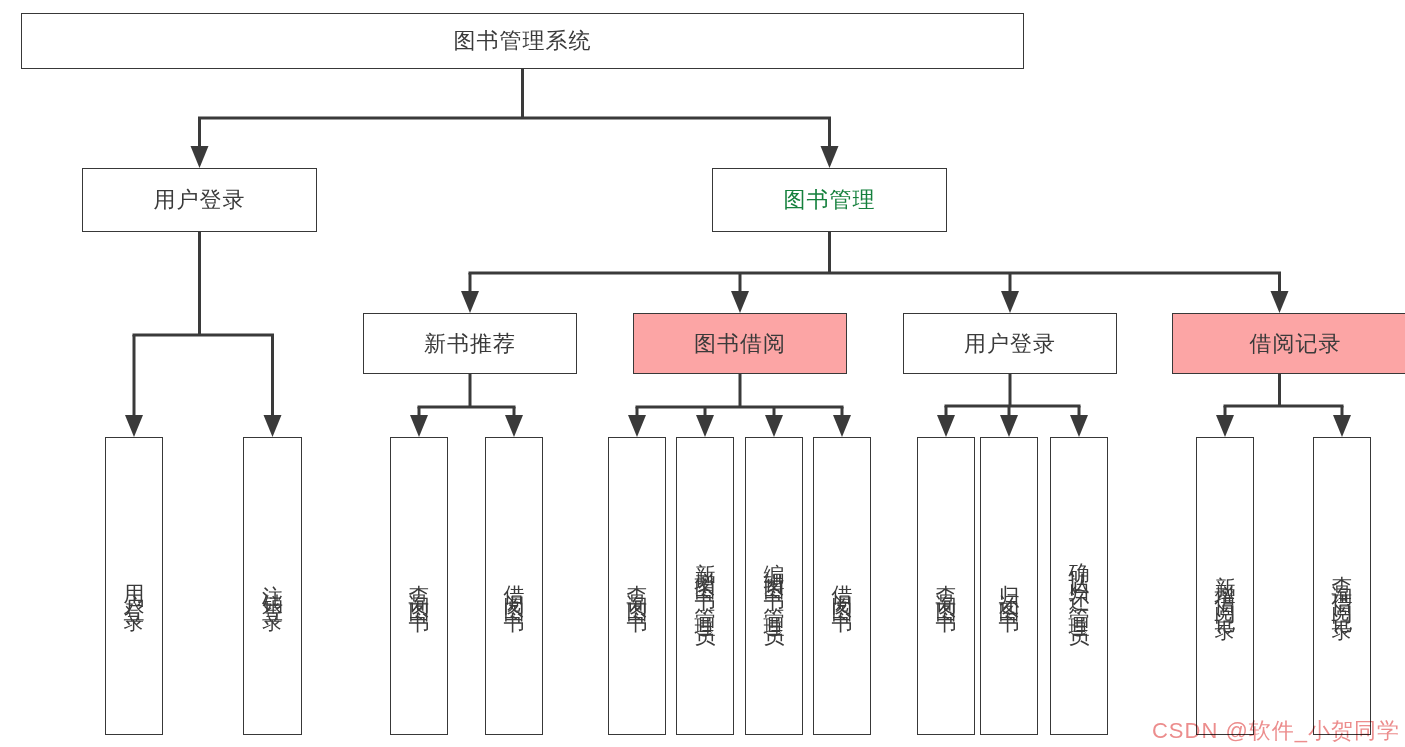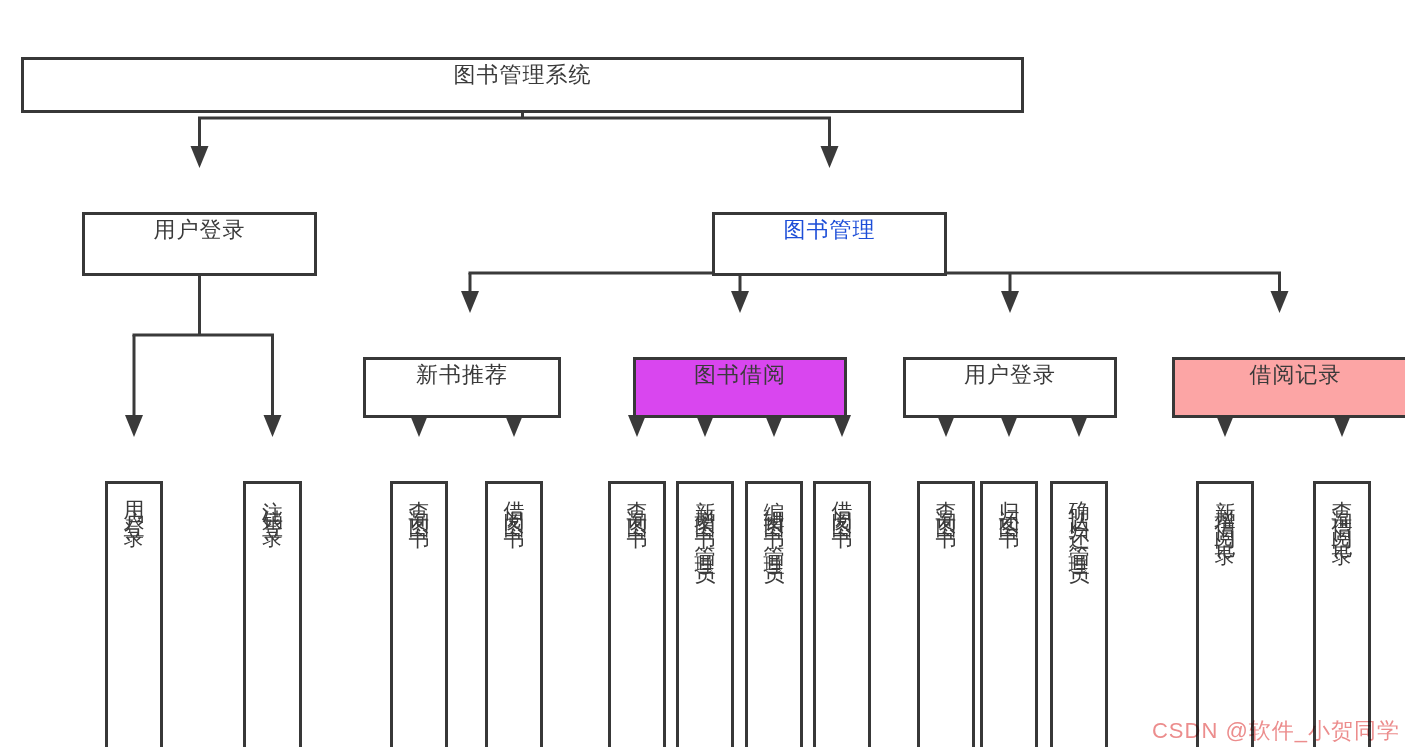--- a/index.html
+++ b/index.html
@@ -8,26 +8,25 @@
     width:1405px;height:747px;
     background:#ffffff;
     font-family:"Liberation Sans","DejaVu Sans",sans-serif;
     overflow:hidden;
   }
   .connectors{position:absolute;left:0;top:0;width:1405px;height:747px;}
   .node{
     position:absolute;
     box-sizing:border-box;
     background:#ffffff;
-    border:3px solid #f97316;
-    display:flex;align-items:flex-start;justify-content:center;
+    border:1px solid #f97316;
+    display:flex;align-items:center;justify-content:center;
     color:#3a3a3a;
     font-size:22px;
     z-index:2;
-    margin-top:44px;
   }
   .node .label{white-space:nowrap;letter-spacing:1px;}
   .node.vertical .label{
     writing-mode:vertical-rl;
     text-orientation:mixed;
     white-space:normal;
     letter-spacing:9px;
     line-height:1.05;
     font-size:21px;
   }
@@ -101,27 +100,27 @@
       <polygon points="1333,415 1351,415 1342,437" fill="#3a3a3a"></polygon>
     </svg>
 
   <div class="watermark" style="color: rgb(236, 141, 141);">CSDN @软件_小贺同学</div>
 <div class="node" style="left: 21px; top: 13px; width: 1003px; height: 56px; border-color: rgb(56, 56, 56); background: rgb(255, 255, 255); color: rgb(58, 58, 58);">
       <span class="label">图书管理系统</span>
     </div>
     <div class="node" style="left: 82px; top: 168px; width: 235px; height: 64px; border-color: rgb(56, 56, 56); background: rgb(255, 255, 255); color: rgb(58, 58, 58);">
       <span class="label">用户登录</span>
     </div>
-    <div class="node" style="left: 712px; top: 168px; width: 235px; height: 64px; border-color: rgb(56, 56, 56); background: rgb(255, 255, 255); color: #1d4ed8;">
+    <div class="node" style="left: 712px; top: 168px; width: 235px; height: 64px; border-color: rgb(56, 56, 56); background: rgb(255, 255, 255); color: #15803d;">
       <span class="label">图书管理</span>
     </div>
-    <div class="node" style="left: 363px; top: 313px; width: 198px; height: 61px; border-color: rgb(56, 56, 56); background: rgb(255, 255, 255); color: rgb(58, 58, 58);">
+    <div class="node" style="left: 363px; top: 313px; width: 214px; height: 61px; border-color: rgb(56, 56, 56); background: rgb(255, 255, 255); color: rgb(58, 58, 58);">
       <span class="label">新书推荐</span>
     </div>
-    <div class="node" style="left: 633px; top: 313px; width: 214px; height: 61px; border-color: rgb(56, 56, 56); background: #d946ef; color: rgb(58, 58, 58);">
+    <div class="node" style="left: 633px; top: 313px; width: 214px; height: 61px; border-color: rgb(56, 56, 56); background: #fca5a5; color: rgb(58, 58, 58);">
       <span class="label">图书借阅</span>
     </div>
     <div class="node" style="left: 903px; top: 313px; width: 214px; height: 61px; border-color: rgb(56, 56, 56); background: rgb(255, 255, 255); color: rgb(58, 58, 58);">
       <span class="label">用户登录</span>
     </div>
     <div class="node" style="left: 1172px; top: 313px; width: 247px; height: 61px; border-color: rgb(56, 56, 56); background: #fca5a5; color: rgb(58, 58, 58);">
       <span class="label">借阅记录</span>
     </div>
     <div class="node vertical" style="left: 105px; top: 437px; width: 58px; height: 298px; border-color: rgb(56, 56, 56); background: rgb(255, 255, 255); color: rgb(58, 58, 58);">
       <span class="label">用户登录</span>

